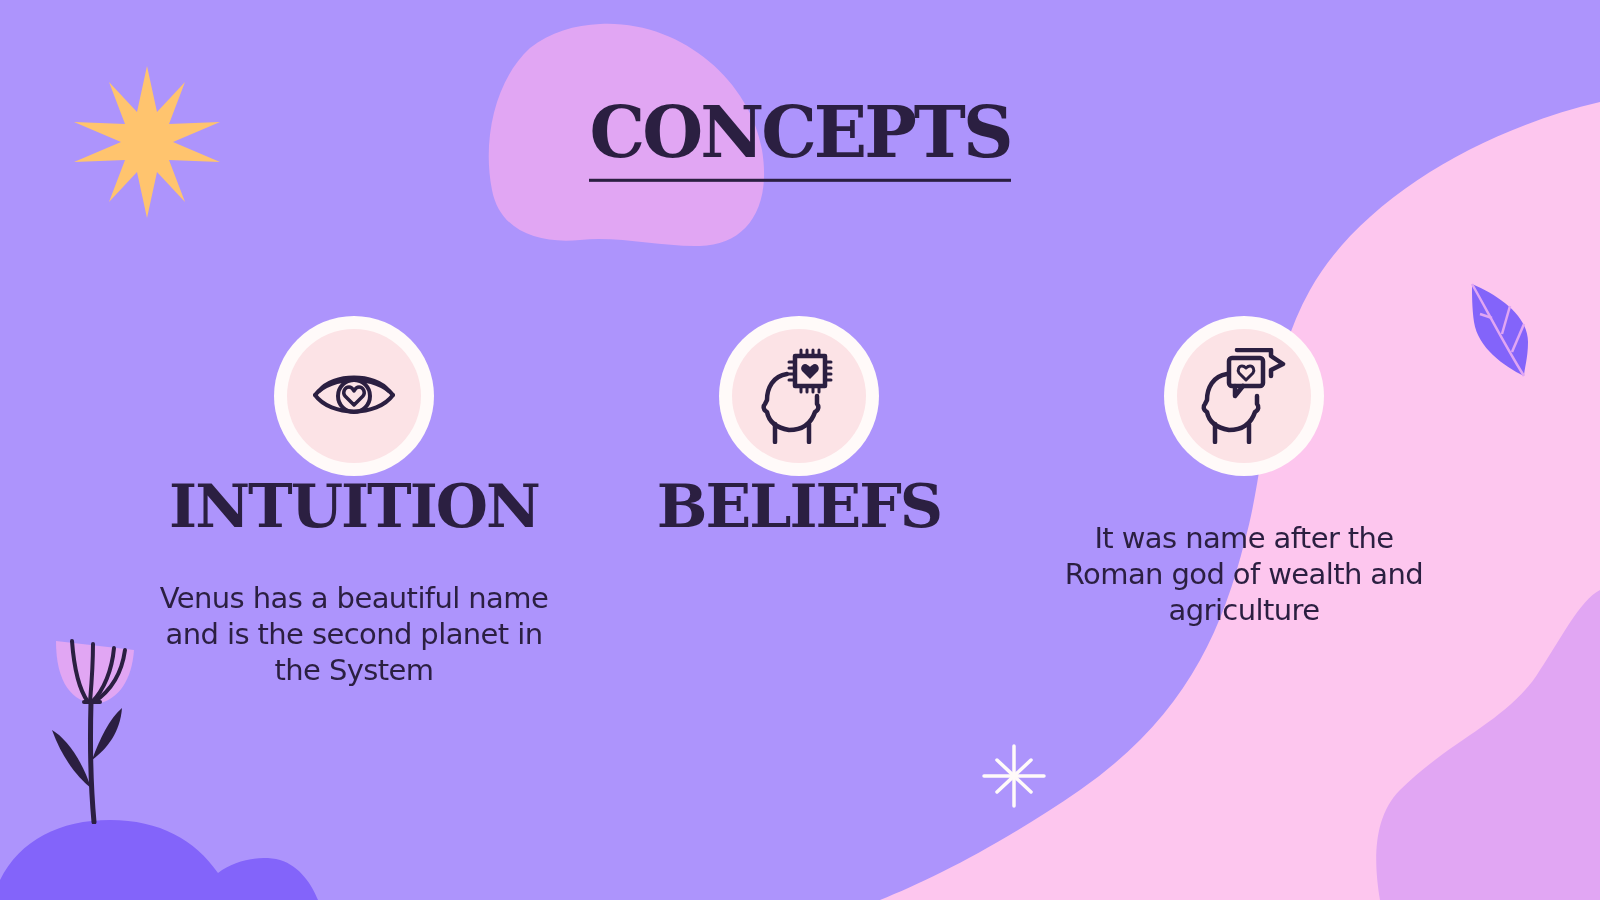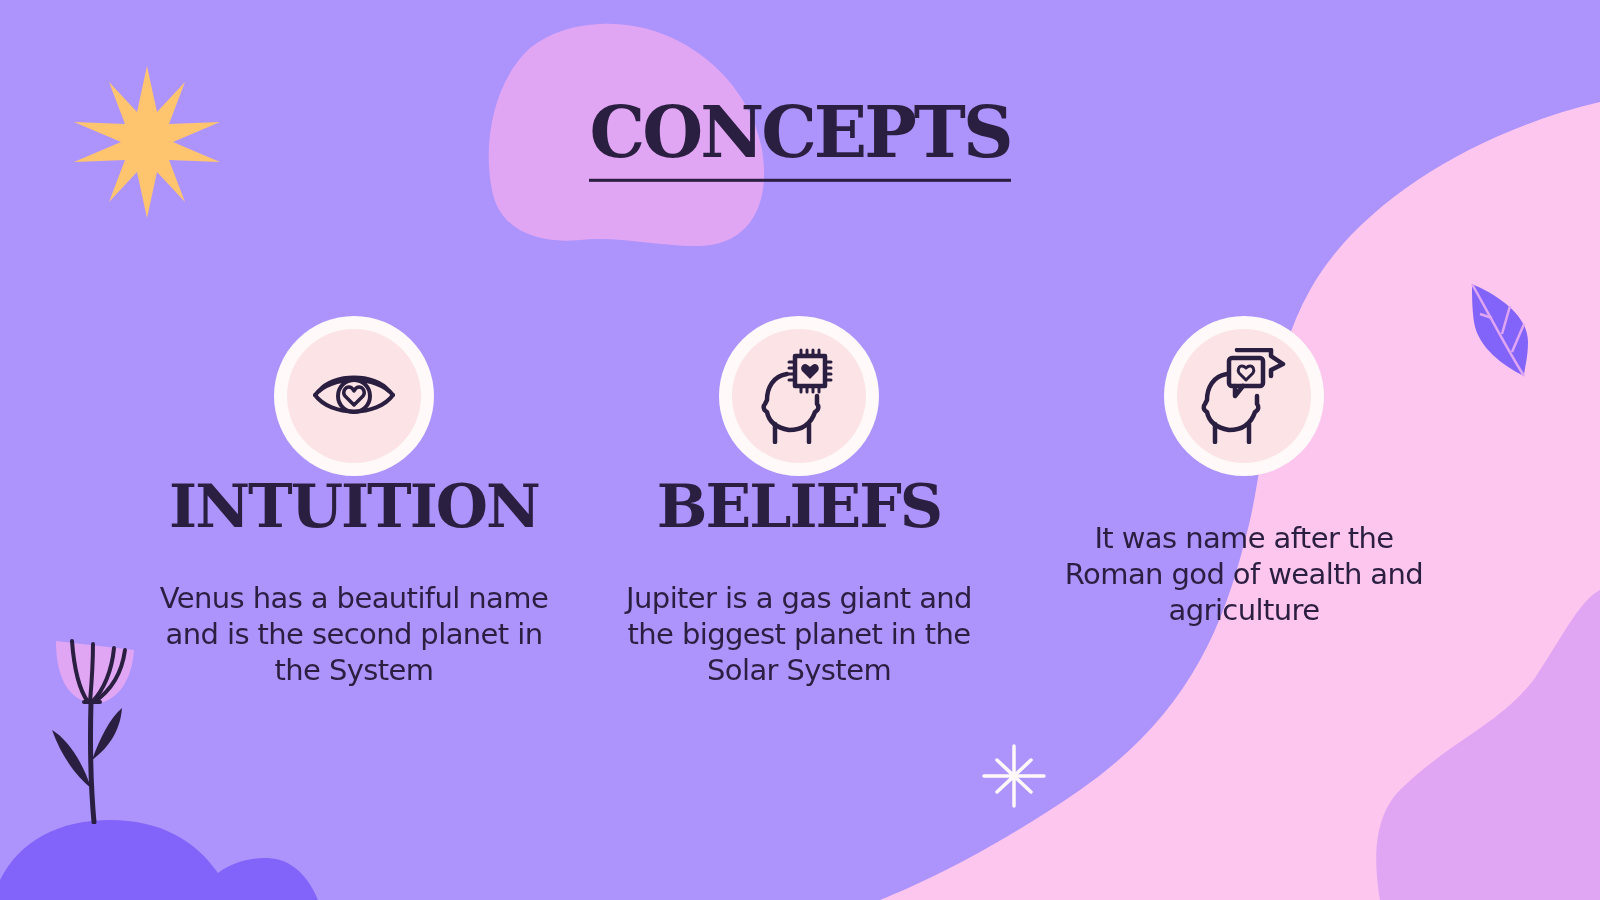--- a/index.html
+++ b/index.html
@@ -161,21 +161,20 @@
             <line x1="66" y1="14" x2="72" y2="14"></line>
               <line x1="66" y1="20" x2="72" y2="20"></line>
               <line x1="66" y1="26" x2="72" y2="26"></line>
               <line x1="66" y1="32" x2="72" y2="32"></line>
           </g>
           <path d="M51,31 L43,23 C41,20 43,16 46,16 C48,16 50,18 51,19 C52,18 54,16 56,16 C59,16 61,20 59,23 Z" fill="#2b1f41"></path>
         </svg>
       </div>
     </div>
     <div class="card-title">BELIEFS</div>
-    <div class="card-text">Jupiter is a gas giant and the biggest planet in the Solar System</div>
   </div>
 
   <div class="card" style="left:1044px;">
     <div class="icon-ring">
       <div class="icon-inner">
         <svg width="90" height="96" viewBox="0 0 90 96">
           <g stroke="#2b1f41" stroke-width="4.5" fill="none" stroke-linecap="round" stroke-linejoin="round">
             <path d="M28,26 C14,28 8,40 8,52 L6,56 C4,58 4,62 8,64 C10,74 18,80 30,82 C44,82 52,76 56,64 C60,62 60,58 58,56 L58,48"></path>
             <path d="M16,76 L16,94"></path>
             <path d="M50,76 L50,94"></path>

